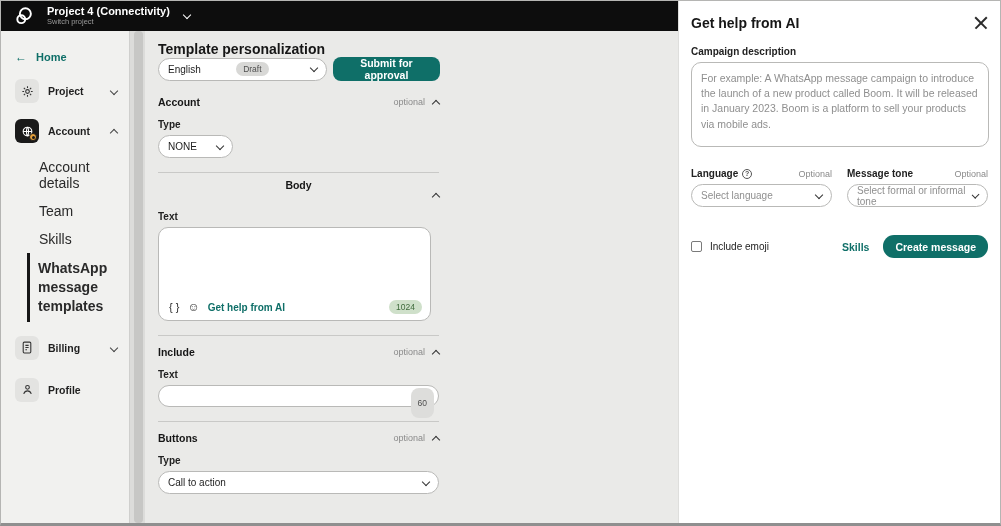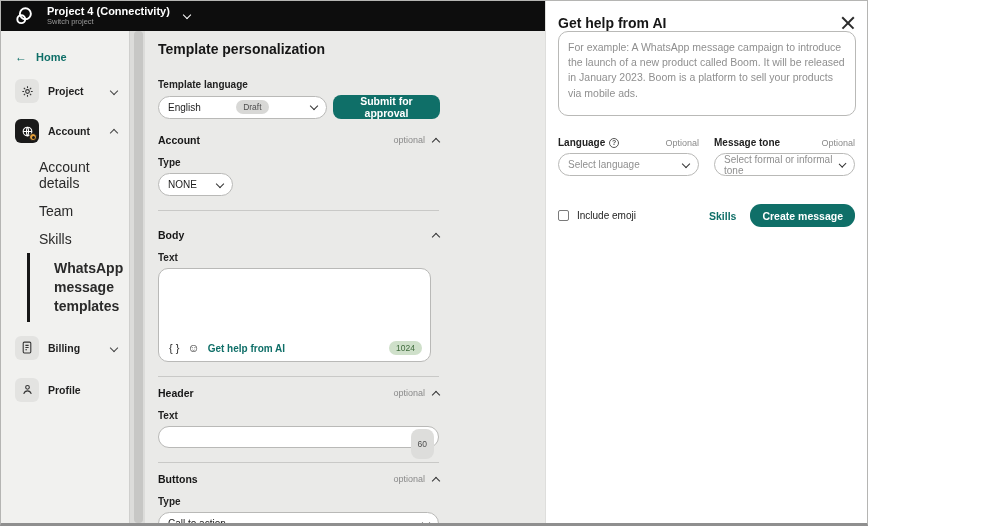--- a/index.html
+++ b/index.html
@@ -1,19 +1,19 @@
 <!DOCTYPE html>
 <html><head>
 <meta charset="utf-8">
 <style>
   * { margin:0; padding:0; box-sizing:border-box; }
   html,body { background:#fff; }
   body { font-family:"Liberation Sans","DejaVu Sans",sans-serif; }
   .window {
-    position:relative; width:868px; height:526px; overflow:hidden;
+    position:relative; width:1001px; height:526px; overflow:hidden;
     background:#eaeae8; border:1px solid #b5b5b3; border-bottom:3px solid #8f8f8f;
   }
 
   
   .topbar {
     position:absolute; top:0; left:0; right:0; height:30px; background:#0d0d0d;
     display:flex; align-items:center; padding-left:12px; z-index:40;
   }
   .logo { width:22px; height:22px; margin-right:12px; }
   .proj-block { display:flex; flex-direction:column; line-height:1.1; }
@@ -37,21 +37,21 @@
   .nav-tile.dark { background:#1a1a1a; }
   .nav-tile .badge-dot {
     position:absolute; right:2px; bottom:2px; width:8px; height:8px; border-radius:50%;
     background:#e8a33d; border:1px solid #1a1a1a; display:flex; align-items:center; justify-content:center;
   }
   .badge-dot i { width:3px; height:3px; background:#1a1a1a; border-radius:50%; }
   .nav-label { font-size:10.5px; font-weight:600; color:#1f1f1f; margin-left:9px; flex:1; }
   .nav-row .chev { border-color:#444; flex:none; margin-right:2px; }
   .subitems { margin:10px 0 2px 0; }
   .subitem { font-size:14px; color:#2a2a2a; padding:6px 6px 6px 38px; cursor:pointer; }
-  .subitem.selected { font-weight:bold; margin-left:26px; padding-left:24px; border-left:3px solid #161616; line-height:1.35; }
+  .subitem.selected { font-weight:bold; margin-left:26px; padding-left:8px; border-left:3px solid #161616; line-height:1.35; }
 
   
   .scroll-strip { position:absolute; top:30px; bottom:0; left:128px; width:16px; background:#dcdcda; border-left:1px solid #cfcfcd; }
   .scroll-thumb { position:absolute; top:0; bottom:0; right:2px; width:9px; background:#c7c7c5; border-radius:4px; }
 
   
   .content { position:absolute; top:30px; left:144px; width:535px; bottom:0; background:#eaeae8; overflow:hidden; }
   .col { width:295px; padding:10px 0 0 13px; }
   .page-title { font-size:14px; font-weight:bold; color:#161616; }
   .field-label { font-size:10px; font-weight:600; color:#222; margin-bottom:5px; }
@@ -193,21 +193,20 @@
   </div>
 
   <div class="scroll-strip">
     <div class="scroll-thumb"></div>
   </div>
 
   <div class="content">
     <div class="col">
       <div class="page-title">Template personalization</div>
 
-      <div class="field-label" style="margin-top:22px;">Template language</div>
       <div class="lang-row" style="margin-top:0;">
         <div class="select sel-lang down-chev">
           <span>English</span>
           <span class="pill">Draft</span>
           <span class="chev down"></span>
         </div>
         <button class="btn-primary">Submit for approval</button>
       </div>
 
       <div class="sec-head">
@@ -217,40 +216,40 @@
           <span class="chev up"></span>
         </span>
       </div>
       <div class="sub-label">Type</div>
       <div class="select sel-none">
         <span>NONE</span>
         <span class="chev down"></span>
       </div>
       <div class="divider"></div>
 
-      <div class="sec-head" style="margin-top:18px;">
+      <div class="sec-head" style="margin-top:6px;flex-direction:column;">
         <span class="sec-title">Body</span>
         <span class="sec-right">
           <span class="chev up"></span>
         </span>
       </div>
       <div class="sub-label">Text</div>
       <div class="body-text-wrap">
         <textarea style=""></textarea>
         <div class="body-toolbar">
           <span class="tool-icon">{ }</span>
           <span class="tool-icon smiley">☺</span>
           <span class="ai-link">Get help from AI</span>
           <span class="count-badge">1024</span>
         </div>
       </div>
       <div class="divider"></div>
 
       <div class="sec-head" style="margin-top:10px;">
-        <span class="sec-title">Header</span>
+        <span class="sec-title">Include</span>
         <span class="sec-right">
           <span class="optional">optional</span>
           <span class="chev up"></span>
         </span>
       </div>
       <div class="sub-label">Text</div>
       <div class="footer-input-wrap">
         <input type="text" style="">
         <span class="footer-count">60</span>
       </div>
@@ -271,20 +270,21 @@
 
     </div>
   </div>
 
   <div class="panel">
     <div class="panel-head">
       <span class="panel-title">Get help from AI</span>
       <span class="close-x"></span>
     </div>
 
+    <div class="panel-label">Campaign description</div>
     <textarea class="desc-area" placeholder="For example: A WhatsApp message campaign to introduce the launch of a new product called Boom. It will be released in January 2023. Boom is a platform to sell your products via mobile ads." style=""></textarea>
 
     <div class="two-col">
       <div class="pcol">
         <div class="pcol-head">
           <span class="pcol-label">
             <span>Language</span>
             <span class="info-icon">?</span>
           </span>
           <span class="optional">Optional</span>

